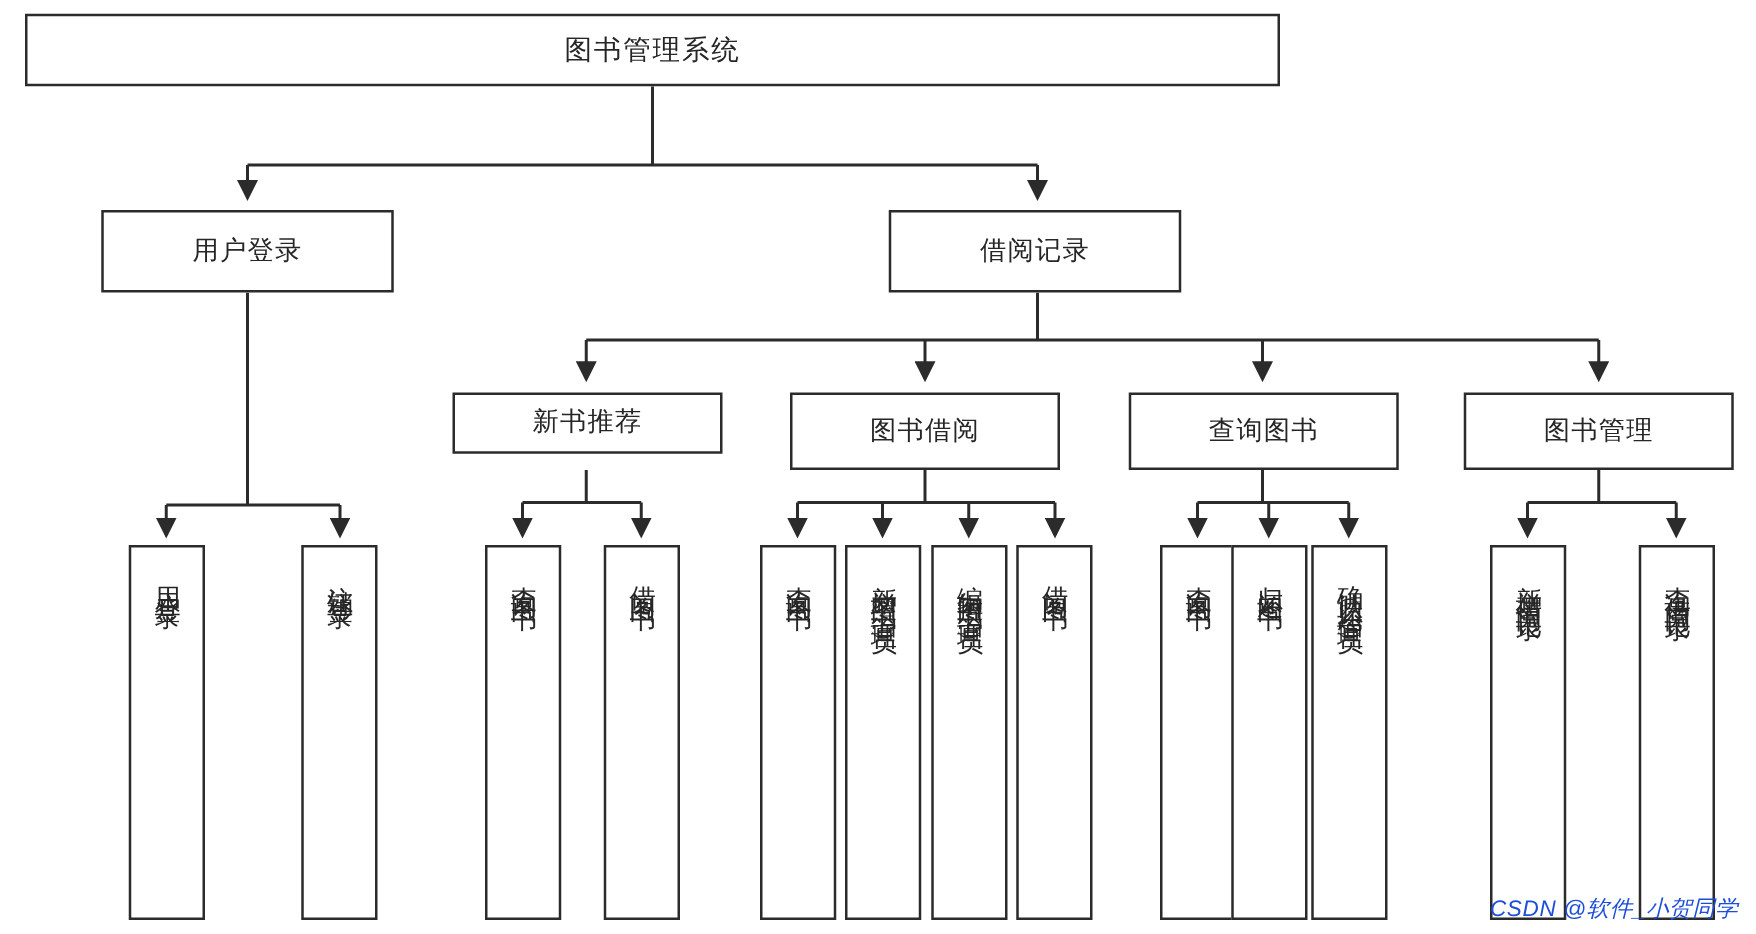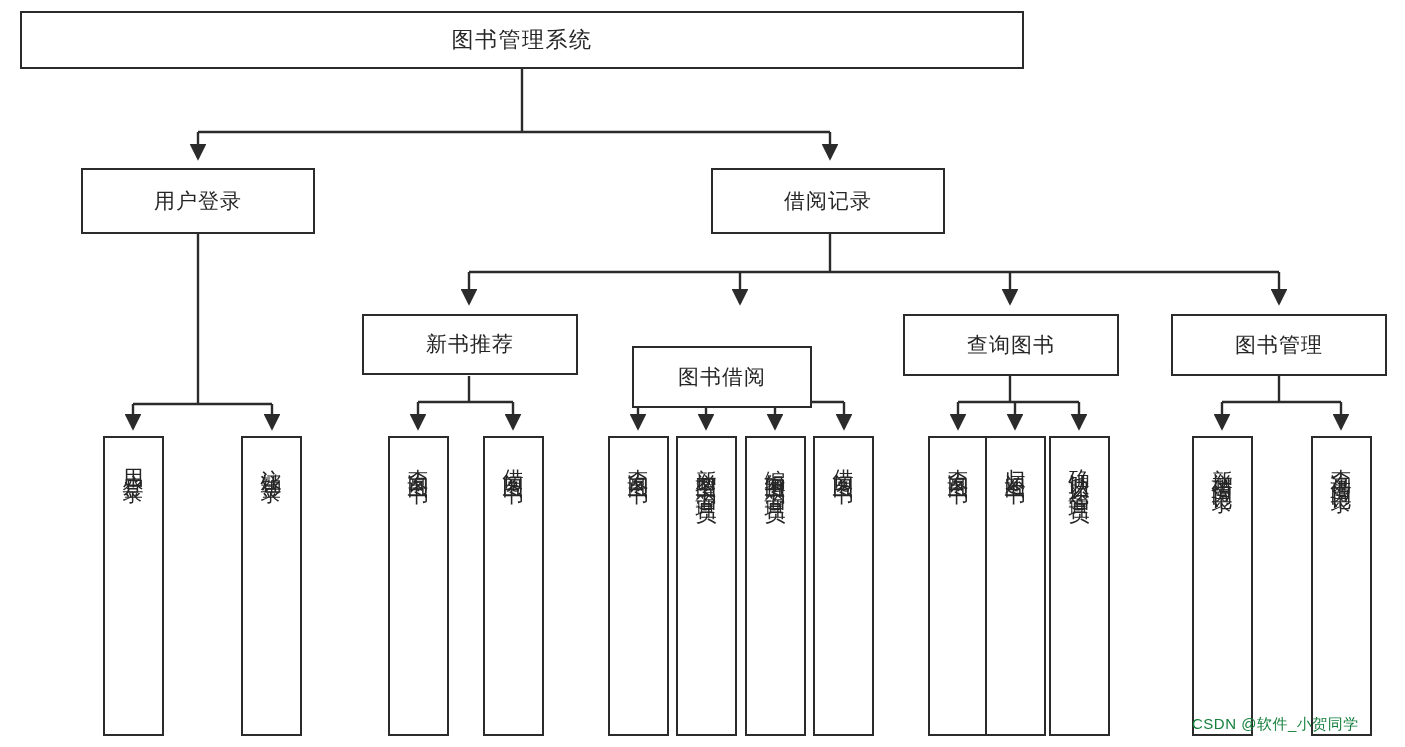--- a/index.html
+++ b/index.html
@@ -60,25 +60,26 @@
   .node.vert .node-label {
     writing-mode: vertical-rl;
     text-orientation: upright;
     font-size: 21px;
     letter-spacing: 5px;
     line-height: 1;
     white-space: nowrap;
   }
   .watermark {
     position: absolute;
-    font-size: 15px;
-    color: #15803d;
+    font-size: 18px;
+    color: #1d4ed8;
     letter-spacing: 0.5px;
     white-space: nowrap;
     user-select: none;
+    font-style: italic;
   }
 </style>
 </head>
 <body>
 
 <div id="canvas">
 
   <svg id="wires" viewBox="0 0 1405 747" xmlns="http://www.w3.org/2000/svg">
     <defs>
       <marker id="arrow" viewBox="0 0 12 12" refX="10" refY="6" markerWidth="7" markerHeight="7" orient="auto-start-reverse">
@@ -133,24 +134,24 @@
     <span class="node-label">图书管理系统</span>
   </div>
 
   <div class="node horiz" style="left:81px; top:168px; width:234px; height:66px;">
     <span class="node-label">用户登录</span>
   </div>
   <div class="node horiz" style="left:711px; top:168px; width:234px; height:66px;">
     <span class="node-label">借阅记录</span>
   </div>
 
-  <div class="node horiz" style="left:362px; top:314px; width:216px; height:61px;">
+  <div class="node horiz" style="left:362px; top:314px; width:216px; height:49px;">
     <span class="node-label">新书推荐</span>
   </div>
-  <div class="node horiz" style="left:632px; top:314px; width:180px; height:62px;margin-top:32px;">
+  <div class="node horiz" style="left:632px; top:314px; width:216px; height:62px;">
     <span class="node-label">图书借阅</span>
   </div>
   <div class="node horiz" style="left:903px; top:314px; width:216px; height:62px;">
     <span class="node-label">查询图书</span>
   </div>
   <div class="node horiz" style="left:1171px; top:314px; width:216px; height:62px;">
     <span class="node-label">图书管理</span>
   </div>
 
   <div class="node vert" style="left:103px; top:436px; width:61px; height:300px;">

